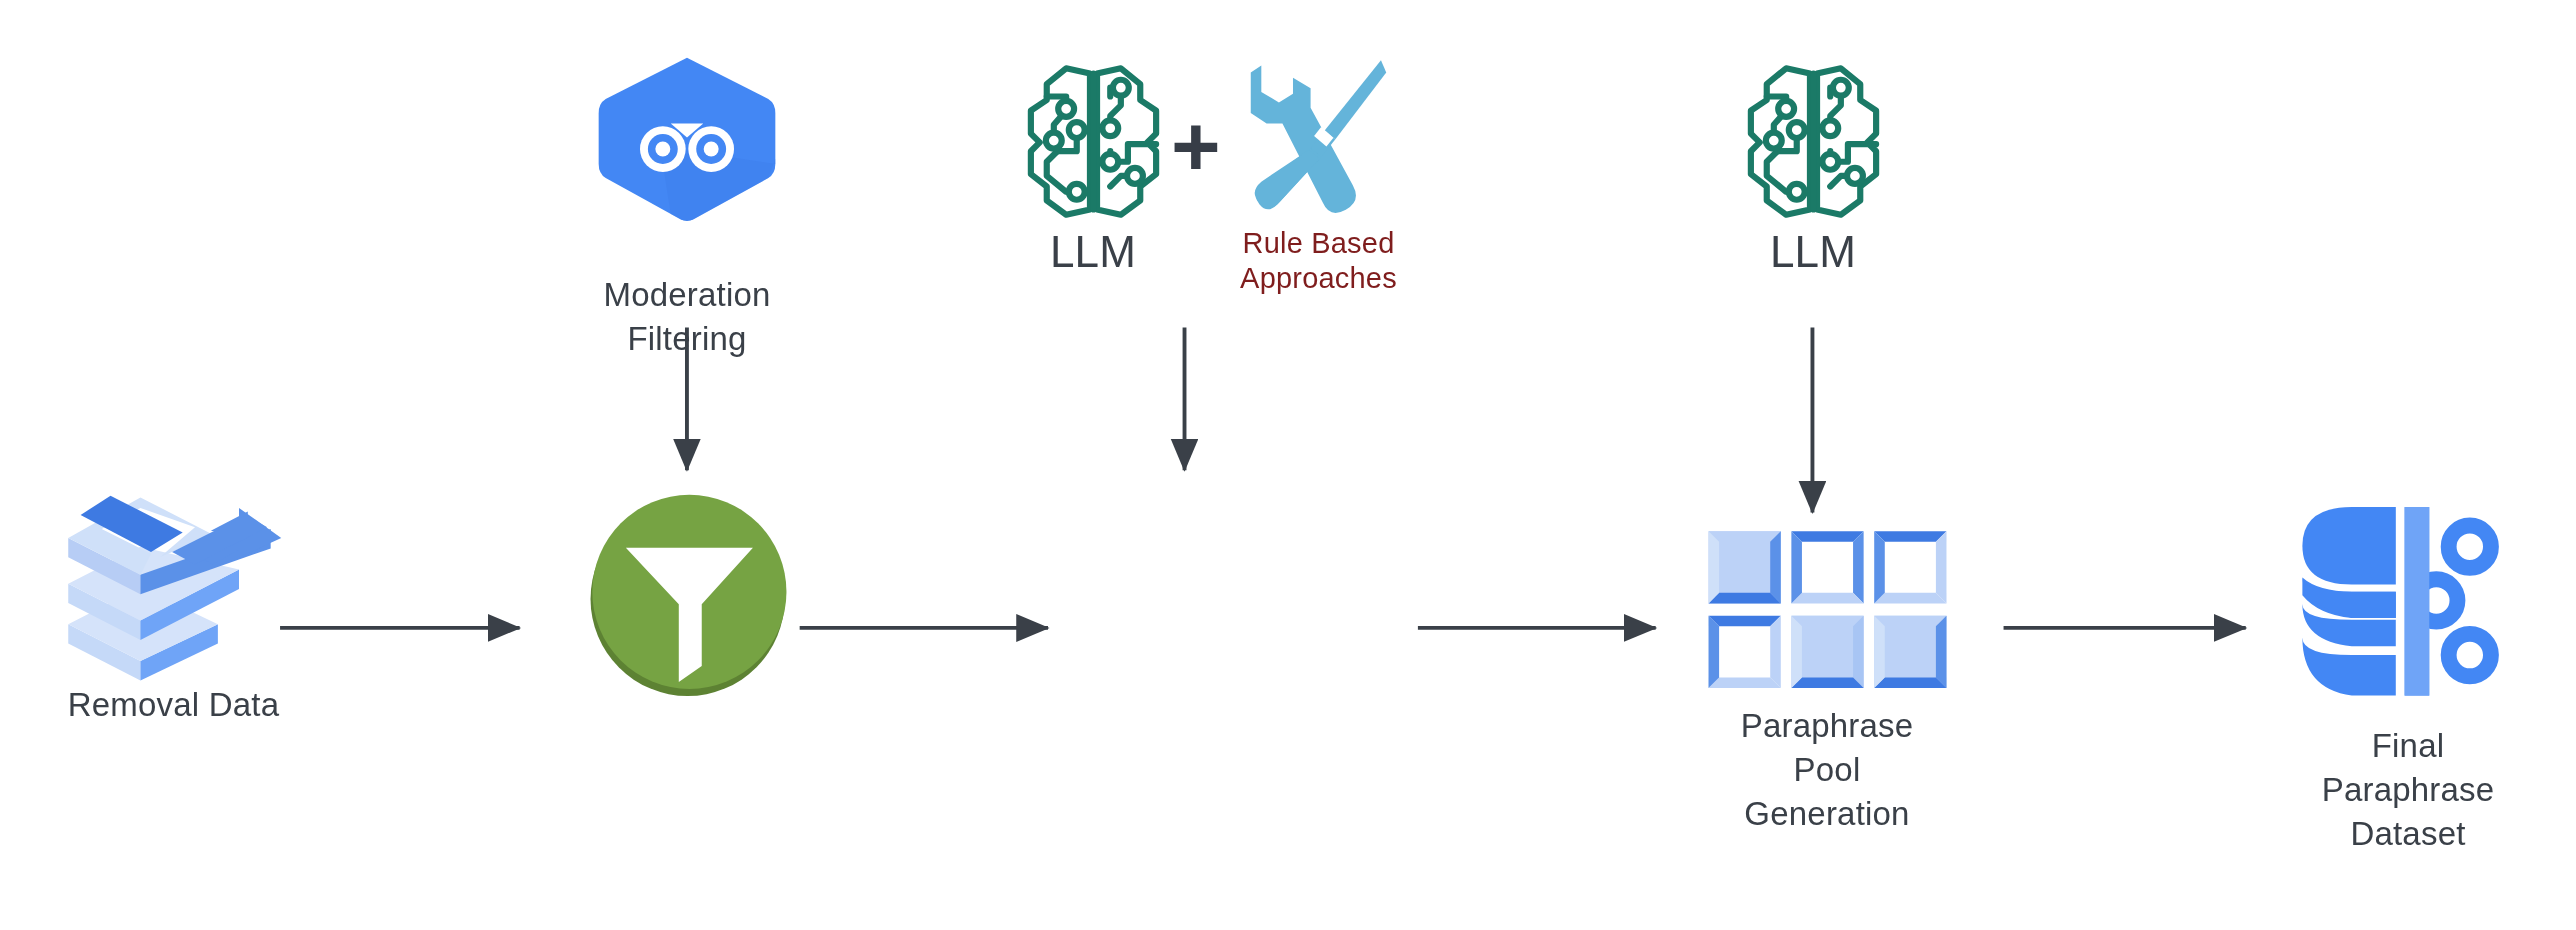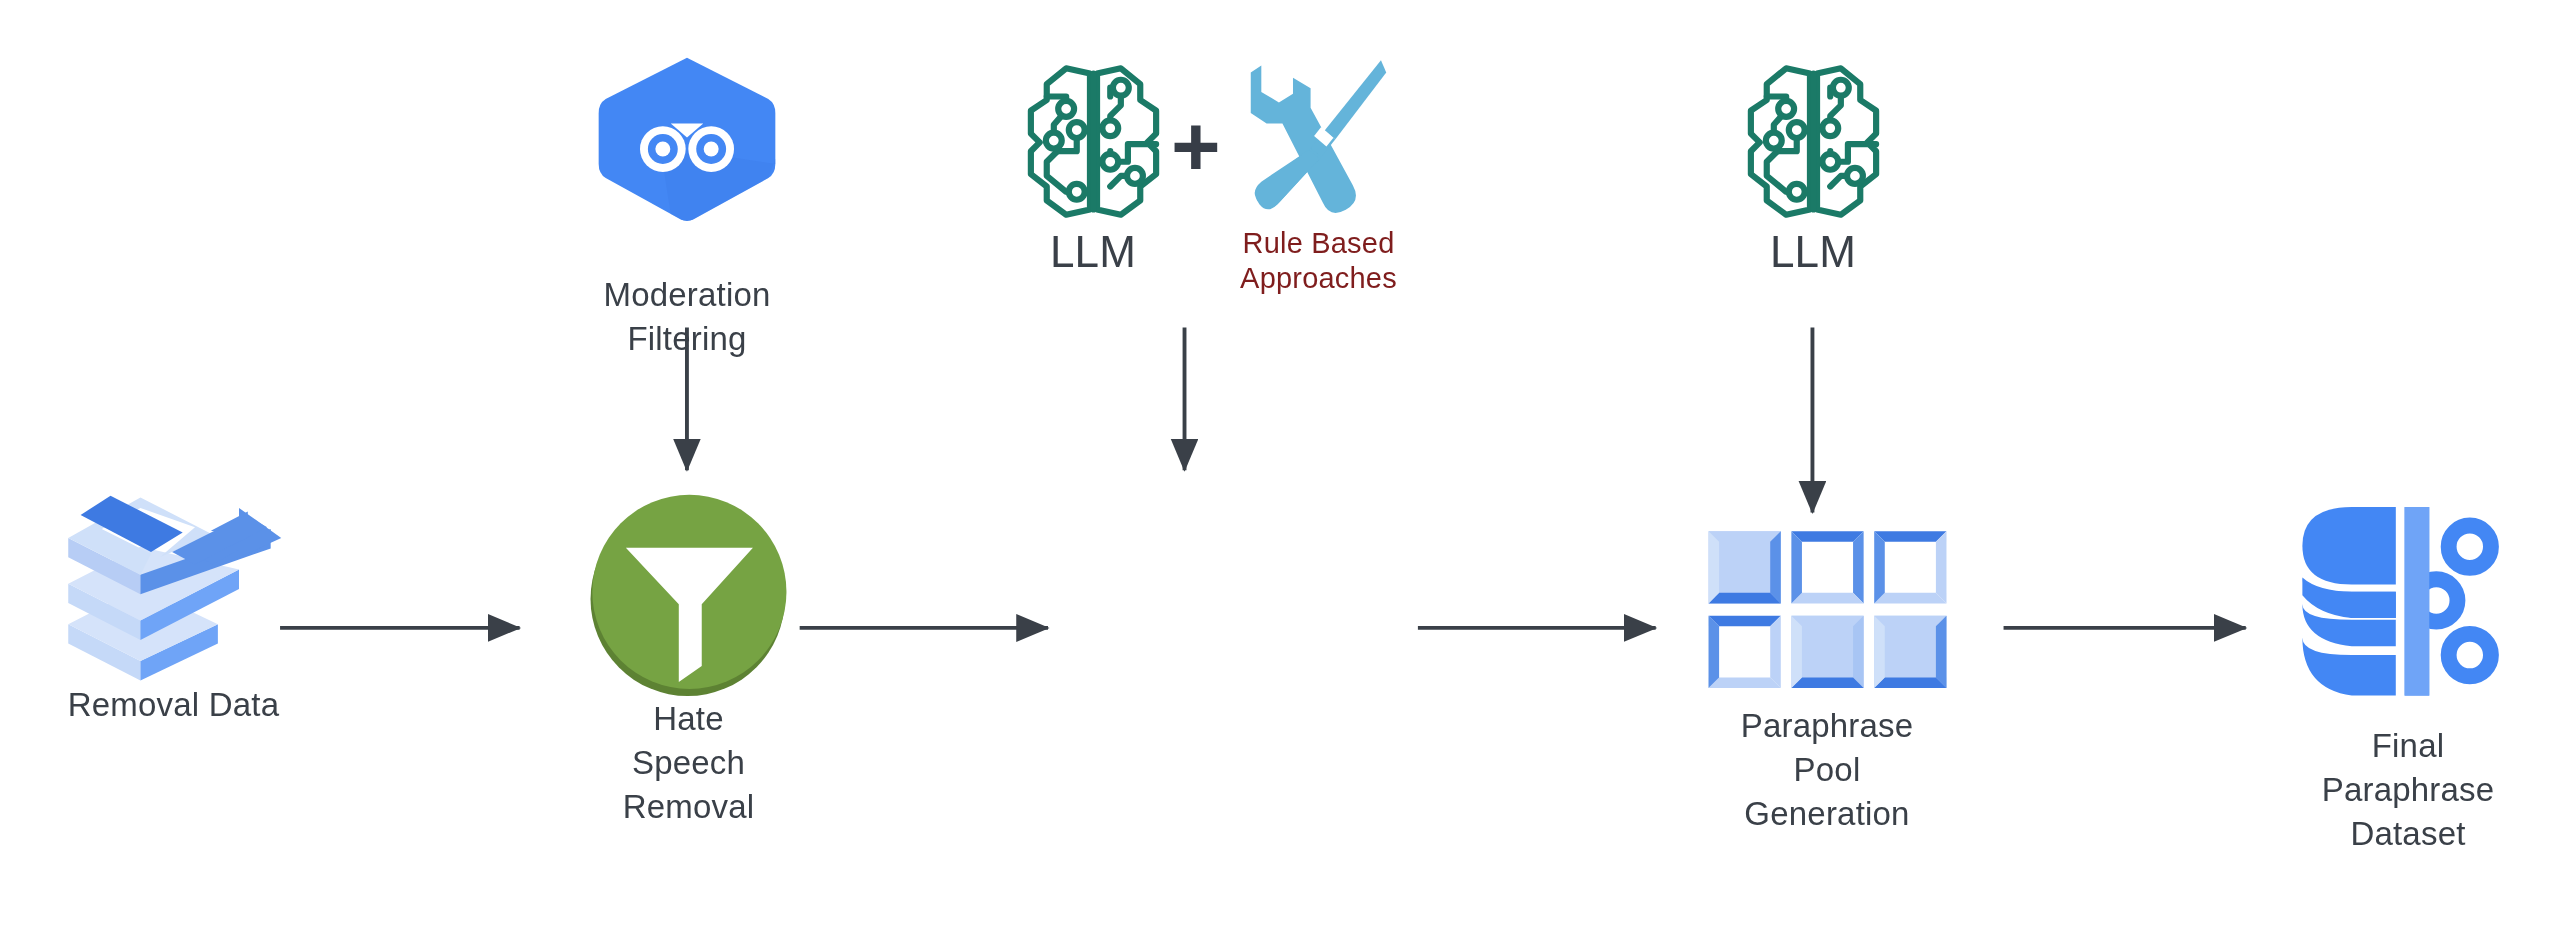--- a/index.html
+++ b/index.html
@@ -138,23 +138,20 @@
   </div>
 
   <div class="node" style="left:587px; top:493px;">
     <div class="icon-box">
       <svg width="203" height="203" viewBox="0 0 230 230">
         <circle cx="114" cy="120" r="110" fill="#5d8233"></circle>
         <circle cx="116" cy="112" r="110" fill="#76a343"></circle>
         <path d="M44 62 L188 62 L130 126 L130 196 L104 214 L104 126 Z" fill="#ffffff"></path>
       </svg>
     </div>
-    <div class="label" style="left:-37px; top:204px; width:277px;">Hate
-Speech
-Removal</div>
   </div>
 
   <div class="node" style="left:1022px; top:63px;">
     <div class="icon-box">
       <svg width="143" height="157" viewBox="0 0 162 178">
         <g fill="none" stroke="#1b7a67" stroke-width="7" stroke-linejoin="round" stroke-linecap="round">
 
           <path d="M77 12 L50 6 L28 24 L28 42 L10 54 L10 80 L20 90 L10 100 L10 126
                    L28 140 L28 156 L50 172 L77 166 Z"></path>
 

